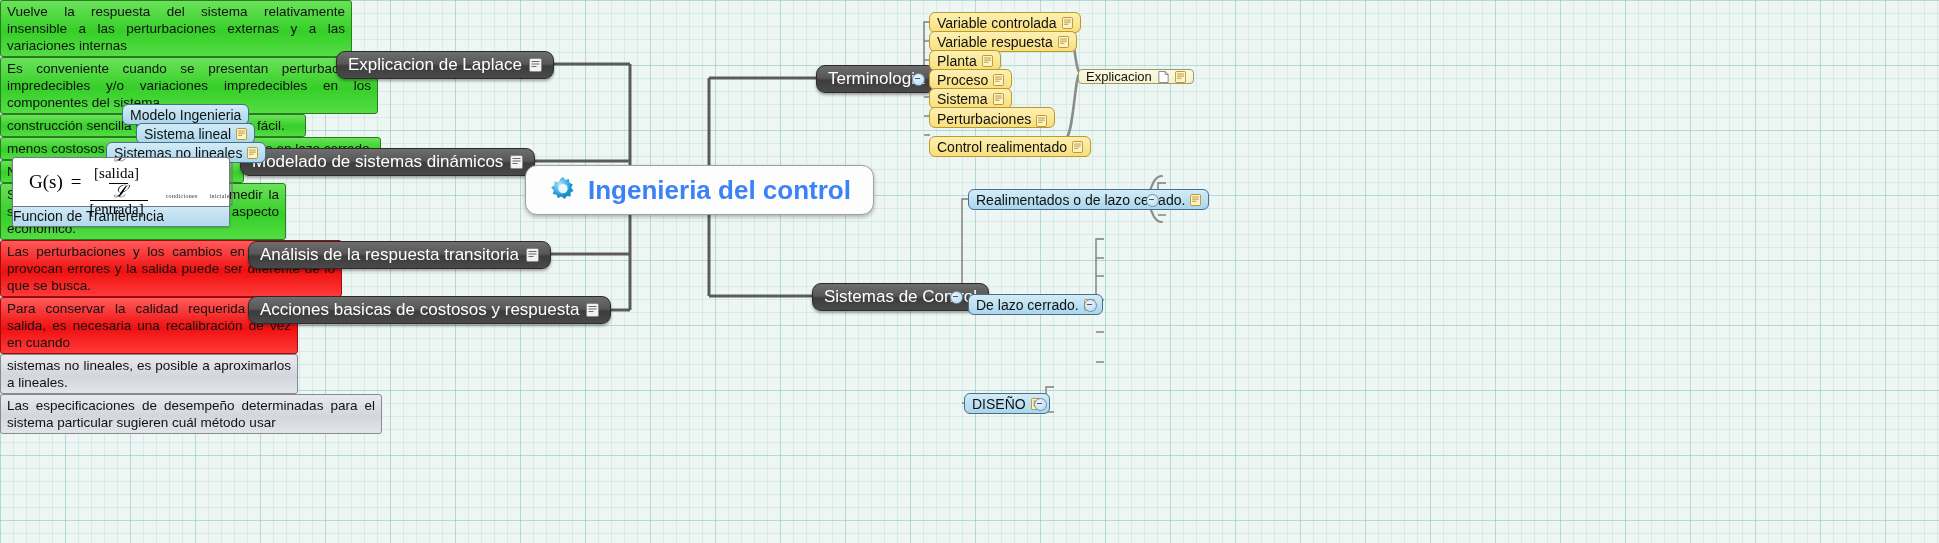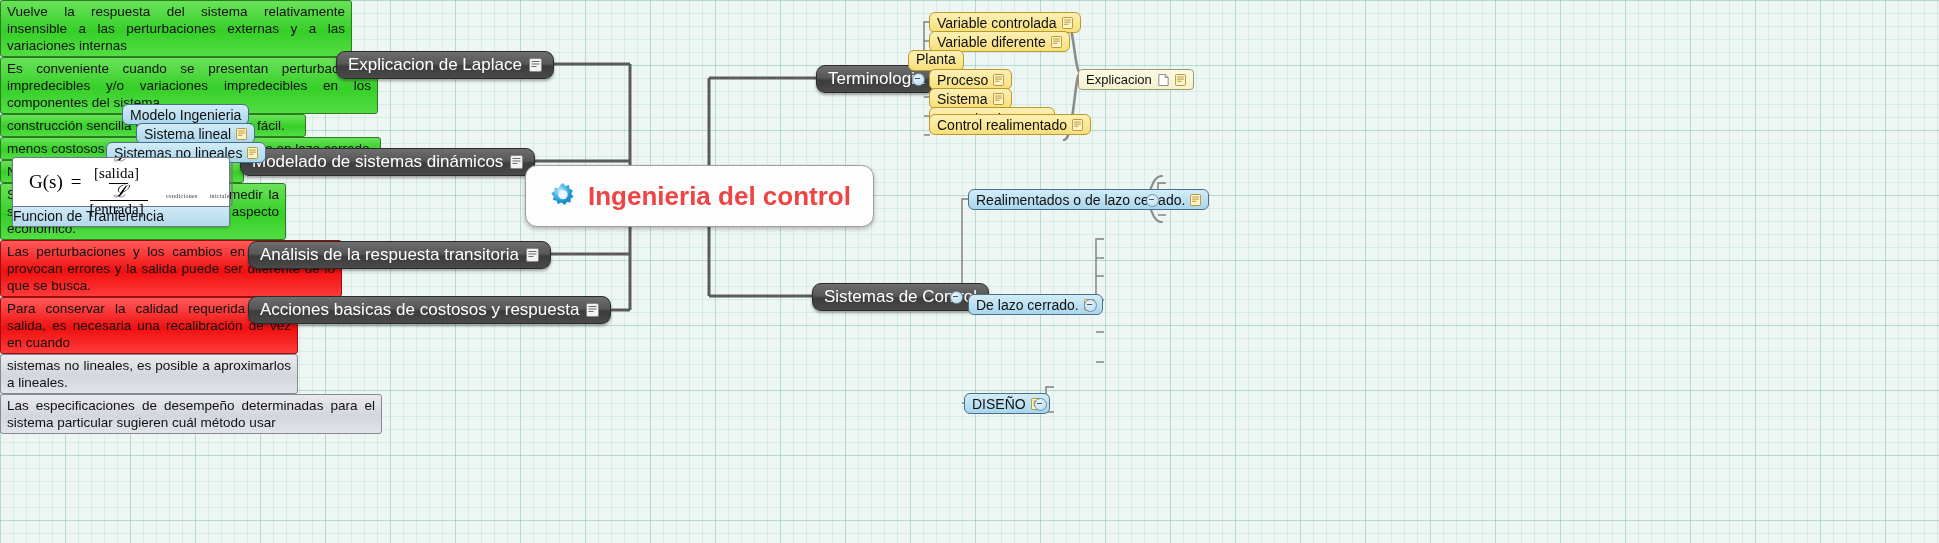--- a/index.html
+++ b/index.html
@@ -25,22 +25,22 @@
 
   .node{position:absolute;box-sizing:border-box;white-space:nowrap;display:flex;align-items:center;}
 
   
   .root{
     background:#fdfdfd;
     border:1px solid #9aa0a6;
     border-radius:12px;
     box-shadow:0 2px 4px rgba(0,0,0,.28);
     padding:4px 22px;
-    height:62px;
-    font-size:26px;font-weight:bold;color:#ef4444;
+    height:50px;
+    font-size:26px;font-weight:bold;color:#3b82f6;
     gap:10px;
   }
   .gear{width:30px;height:30px;flex:0 0 auto;}
 
   
   .dark{
     background:linear-gradient(to bottom,#6e6e6e 0%,#575757 45%,#3c3c3c 55%,#4a4a4a 100%);
     border:1px solid #2b2b2b;
     border-radius:9px;
     box-shadow:0 2px 3px rgba(0,0,0,.35);
@@ -64,21 +64,21 @@
     border:1px solid #b99a2a;
     border-radius:6px;
     color:#111;font-size:14px;
     padding:0 7px;height:21px;gap:5px;
   }
   .cream{
     background:linear-gradient(to bottom,#fbfae4 0%,#f3f1cf 100%);
     border:1px solid #9a9a6a;
     border-radius:4px;
     color:#111;font-size:13px;
-    padding:0 7px;height:21px;gap:6px;
+    padding:0 7px;height:15px;gap:6px;
   }
   
   .para{
     display:block;white-space:normal;
     font-size:13.5px;line-height:17px;color:#111;
     padding:2px 6px;border-radius:3px;
     text-align:justify;
   }
   .green{
     background:linear-gradient(to bottom,#6ae25a 0%,#36cf28 55%,#53dd44 100%);
@@ -309,29 +309,29 @@
 <div class="node yellow" style="left:929px;top:12px;">
   <span>Variable controlada</span>
   <span class="ico">
         <svg width="11" height="12" viewBox="0 0 13 14">
           <rect x="0.5" y="0.5" width="12" height="13" rx="1.5" fill="#fdf3c9" stroke="#b08a20"></rect>
           <path d="M2.5 3.5h8M2.5 6h8M2.5 8.5h5" stroke="#b08a20" stroke-width="1"></path>
         </svg>
       </span>
 </div>
 <div class="node yellow" style="left:929px;top:31px;">
-  <span>Variable diferente</span>
-  <span class="ico">
-        <svg width="11" height="12" viewBox="0 0 13 14">
-          <rect x="0.5" y="0.5" width="12" height="13" rx="1.5" fill="#fdf3c9" stroke="#b08a20"></rect>
-          <path d="M2.5 3.5h8M2.5 6h8M2.5 8.5h5" stroke="#b08a20" stroke-width="1"></path>
-        </svg>
-      </span>
-</div>
-<div class="node yellow" style="left:908px;top:50px;flex-direction:column;">
+  <span>Variable respuesta</span>
+  <span class="ico">
+        <svg width="11" height="12" viewBox="0 0 13 14">
+          <rect x="0.5" y="0.5" width="12" height="13" rx="1.5" fill="#fdf3c9" stroke="#b08a20"></rect>
+          <path d="M2.5 3.5h8M2.5 6h8M2.5 8.5h5" stroke="#b08a20" stroke-width="1"></path>
+        </svg>
+      </span>
+</div>
+<div class="node yellow" style="left:929px;top:50px;">
   <span>Planta</span>
   <span class="ico">
         <svg width="11" height="12" viewBox="0 0 13 14">
           <rect x="0.5" y="0.5" width="12" height="13" rx="1.5" fill="#fdf3c9" stroke="#b08a20"></rect>
           <path d="M2.5 3.5h8M2.5 6h8M2.5 8.5h5" stroke="#b08a20" stroke-width="1"></path>
         </svg>
       </span>
 </div>
 <div class="node yellow" style="left:929px;top:69px;">
   <span>Proceso</span>
@@ -353,21 +353,21 @@
 </div>
 <div class="node yellow" style="left:929px;top:107px;align-items:flex-end;">
   <span>Perturbaciones</span>
   <span class="ico">
         <svg width="11" height="12" viewBox="0 0 13 14">
           <rect x="0.5" y="0.5" width="12" height="13" rx="1.5" fill="#fdf3c9" stroke="#b08a20"></rect>
           <path d="M2.5 3.5h8M2.5 6h8M2.5 8.5h5" stroke="#b08a20" stroke-width="1"></path>
         </svg>
       </span>
 </div>
-<div class="node yellow" style="left:929px;top:114px;">
+<div class="node yellow" style="left:929px;top:136px;">
   <span>Control realimentado</span>
   <span class="ico">
         <svg width="11" height="12" viewBox="0 0 13 14">
           <rect x="0.5" y="0.5" width="12" height="13" rx="1.5" fill="#fdf3c9" stroke="#b08a20"></rect>
           <path d="M2.5 3.5h8M2.5 6h8M2.5 8.5h5" stroke="#b08a20" stroke-width="1"></path>
         </svg>
       </span>
 </div>
 
 <div class="node cream" style="left:1078px;top:69px;">

